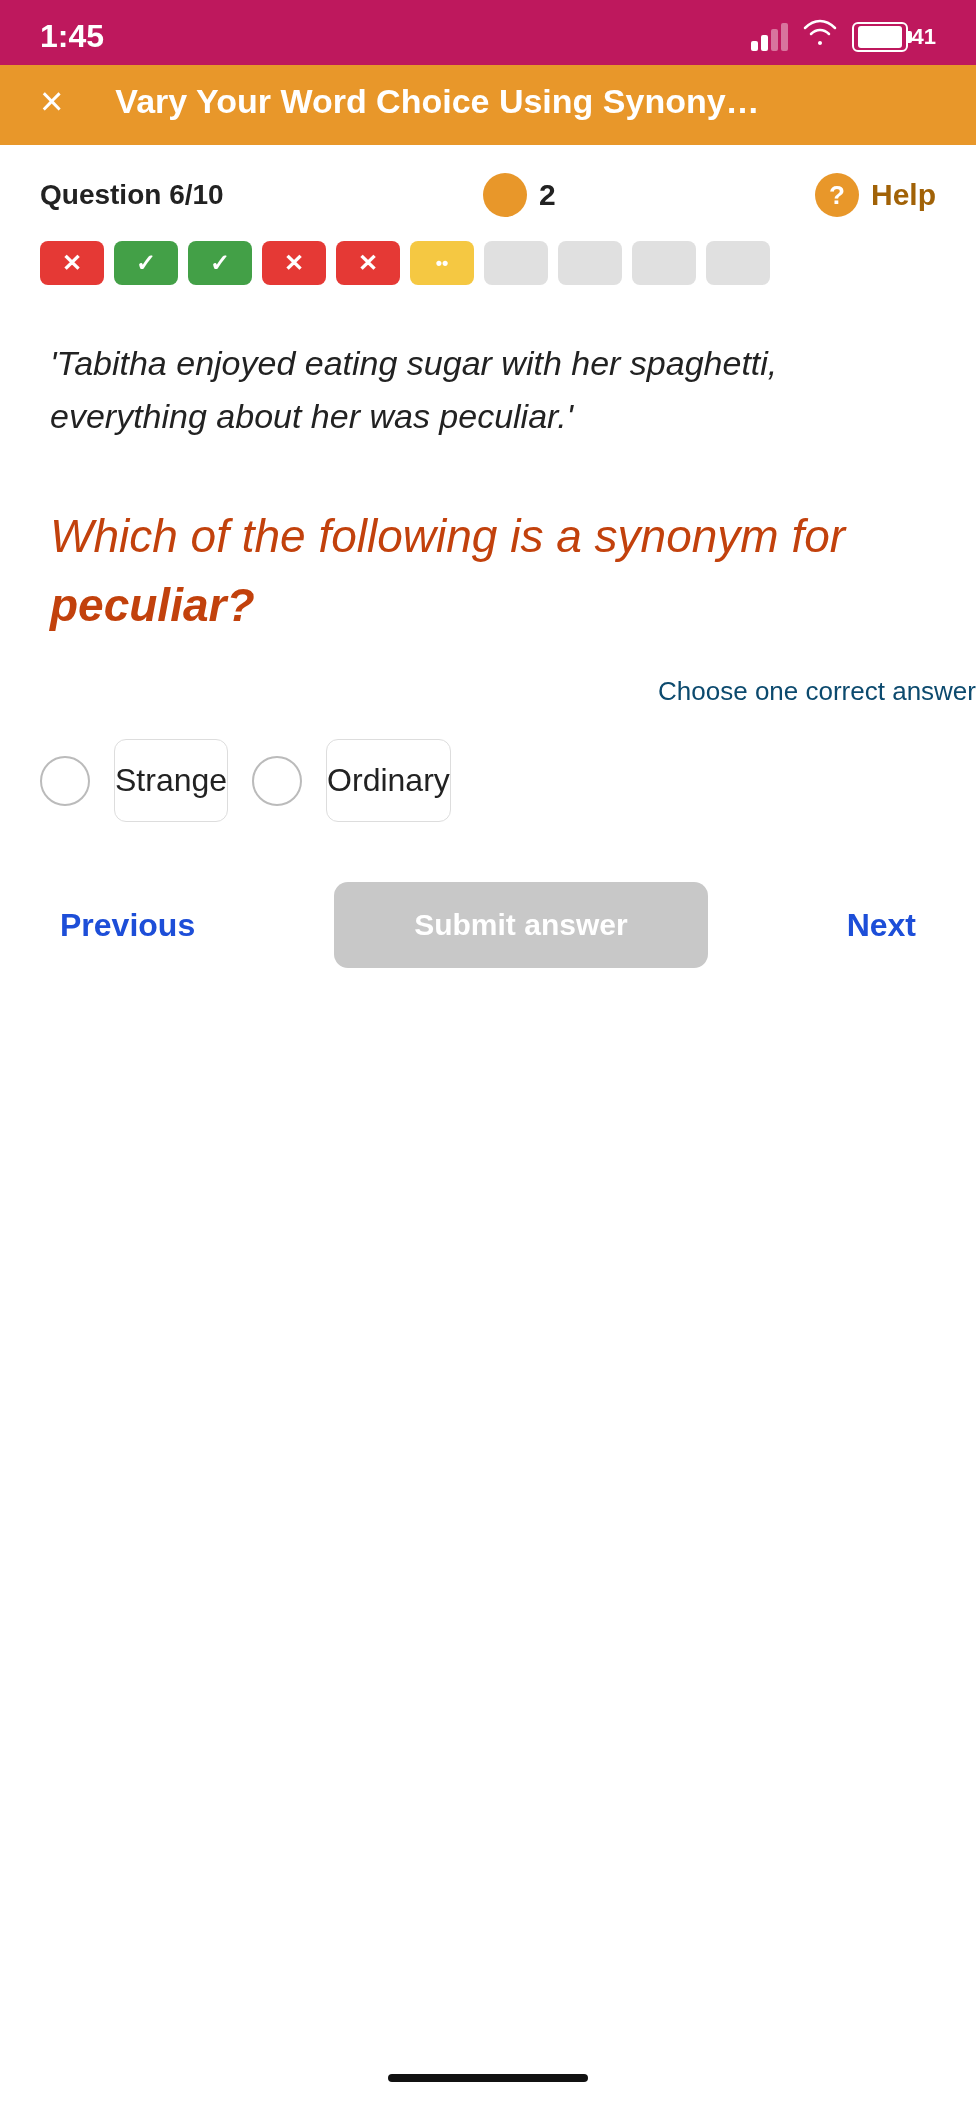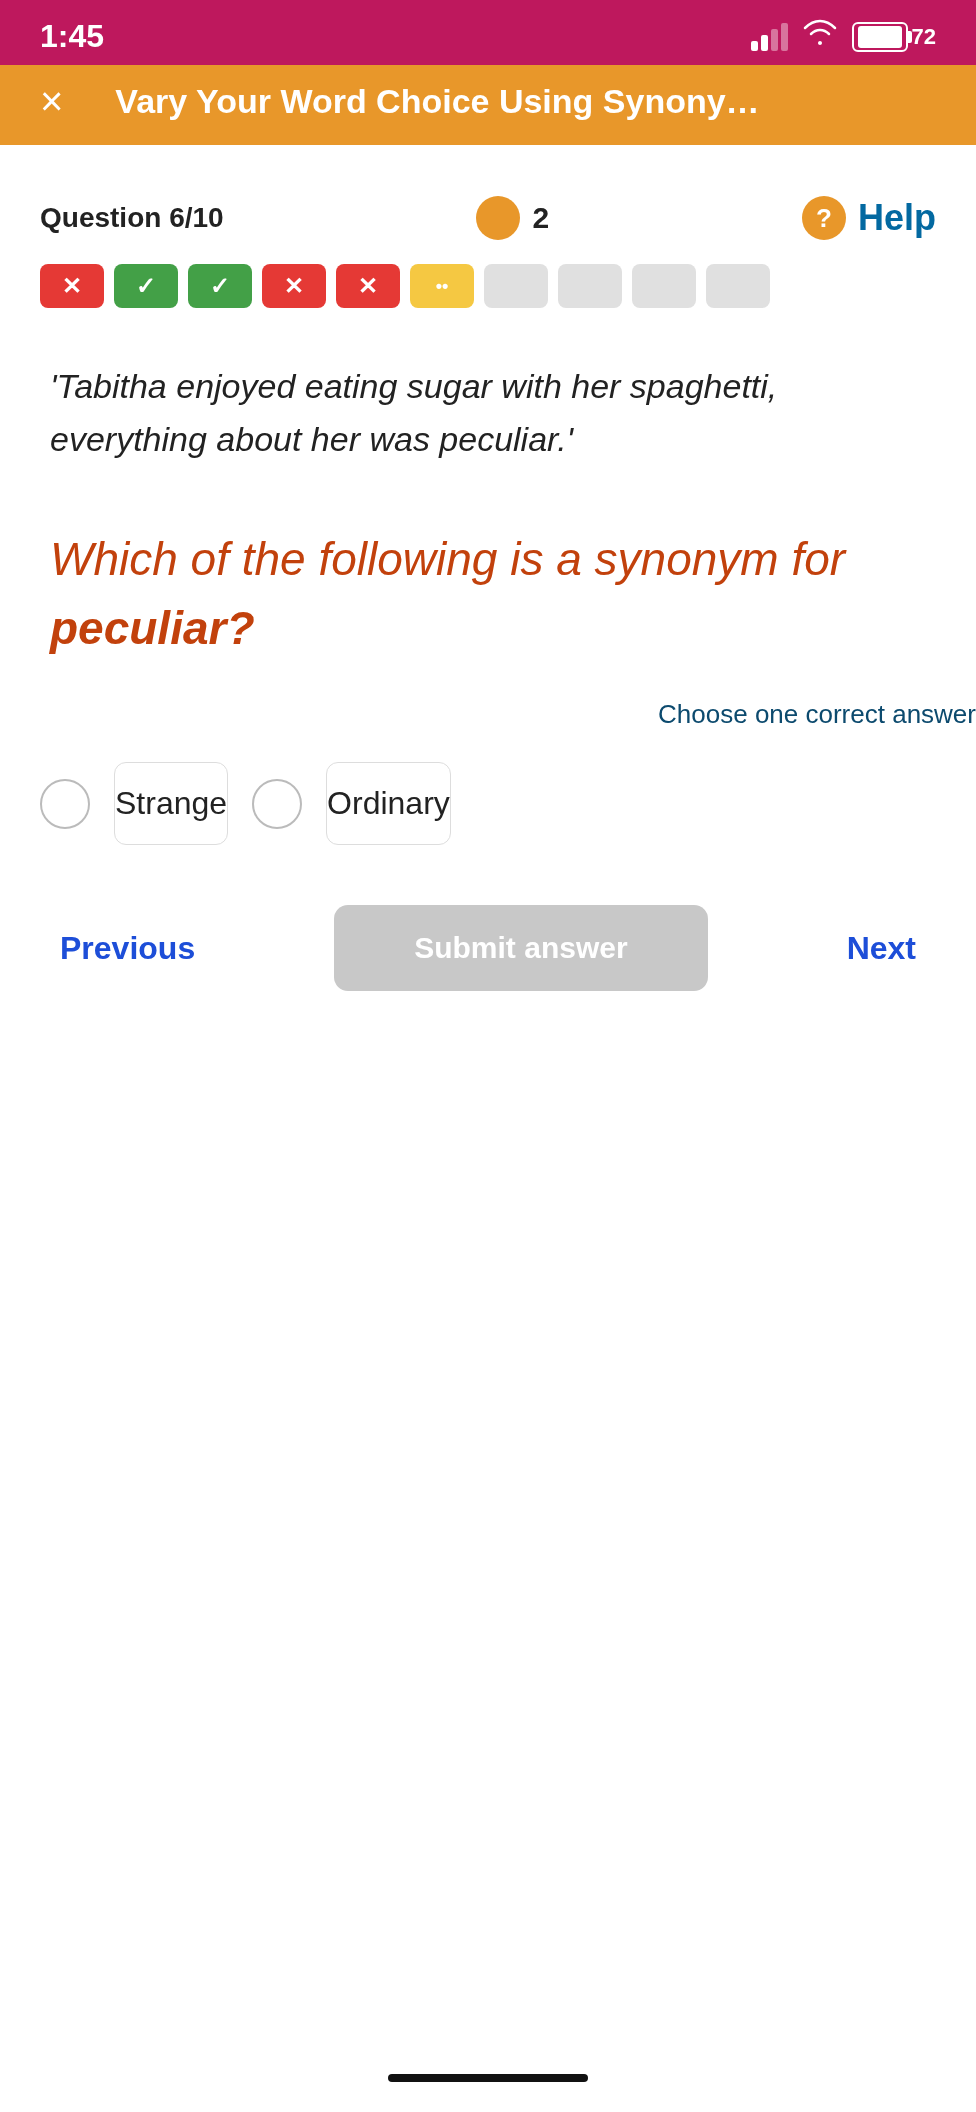--- a/index.html
+++ b/index.html
@@ -122,21 +122,20 @@
       padding: 0;
     }
 
     
     .question-meta {
       display: flex;
       align-items: center;
       justify-content: space-between;
       padding: 28px 40px 16px 40px;
       background: white;
-      margin-top: 23px;
     }
 
     .question-label {
       font-size: 28px;
       color: #888;
     }
 
     .question-label span {
       color: #222;
       font-weight: 700;
@@ -175,23 +174,23 @@
       border-radius: 50%;
       display: flex;
       align-items: center;
       justify-content: center;
       color: white;
       font-size: 26px;
       font-weight: 700;
     }
 
     .help-text {
-      font-size: 36px;
+      font-size: 30px;
       font-weight: 600;
-      color: #0369a1;
+      color: #a16207;
     }
 
     
     .progress-bar {
       display: flex;
       gap: 10px;
       padding: 8px 40px 24px 40px;
       background: white;
       flex-wrap: wrap;
     }
@@ -368,21 +367,21 @@
         <path d="M18 22 C19.1 22 20 22.9 20 24 C20 25.1 19.1 26 18 26 C16.9 26 16 25.1 16 24 C16 22.9 16.9 22 18 22Z" fill="white"></path>
         <path d="M9 15 C11.6 12.4 15.1 11 18 11 C20.9 11 24.4 12.4 27 15" stroke="white" stroke-width="2.5" stroke-linecap="round" fill="none"></path>
         <path d="M3 9 C7.5 4.5 12.5 2 18 2 C23.5 2 28.5 4.5 33 9" stroke="white" stroke-width="2.5" stroke-linecap="round" fill="none"></path>
       </svg>
     </div>
     <div style="display:flex;align-items:center;">
       <div class="battery-container">
         <div class="battery-fill"></div>
         <div class="battery-tip"></div>
       </div>
-      <span class="battery-text">72</span>
+      <span class="battery-text">41</span>
     </div>
   </div>
 </div>
 
 <div class="header">
   <span class="header-close">×</span>
   <span class="header-title">Vary Your Word Choice Using Synony…</span>
 </div>
 
 <div class="main-content">

